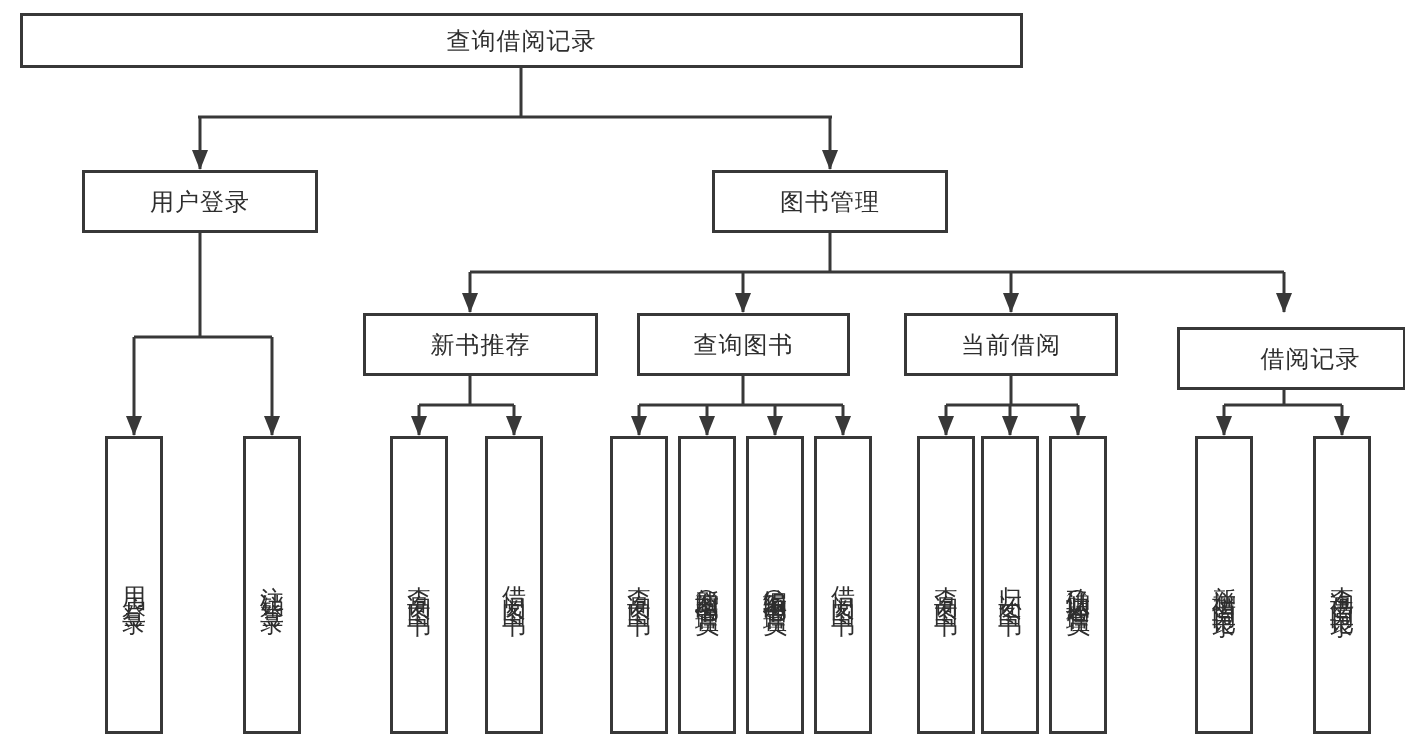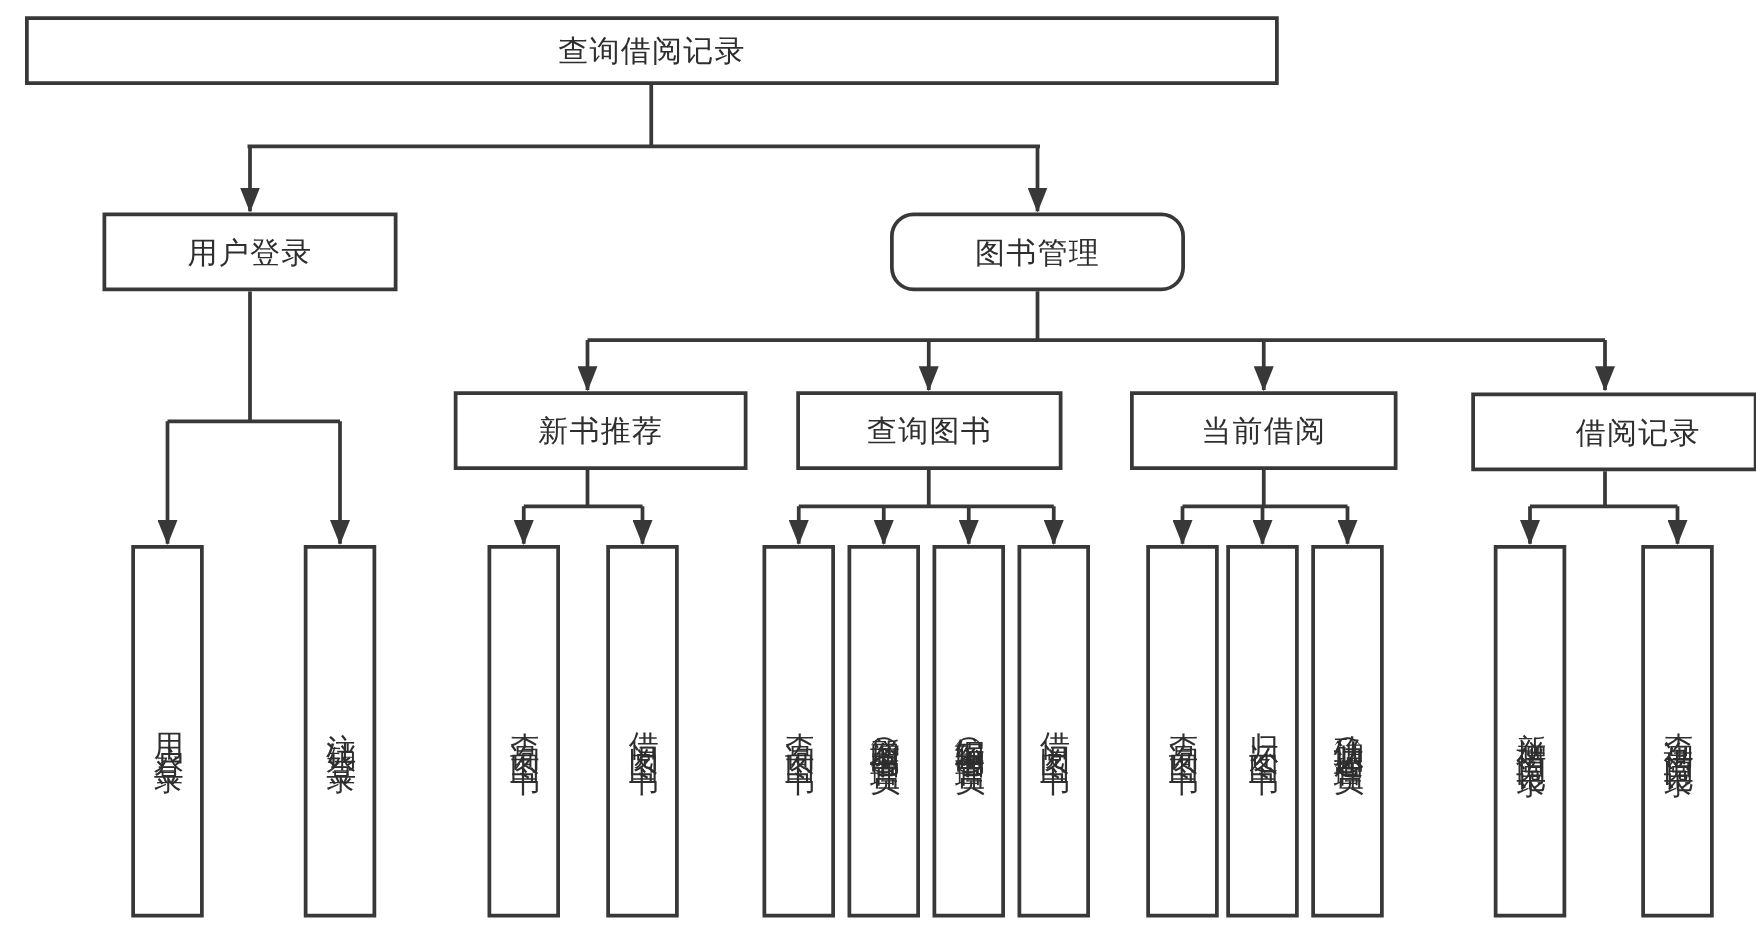--- a/index.html
+++ b/index.html
@@ -37,25 +37,25 @@
     line-height:1;
     font-size:24px;
     white-space:nowrap;
   }
   .ls-wide{letter-spacing:9px;}
   .ls-mid{letter-spacing:6px;}
   .ls-tight{letter-spacing:3.5px;}
   
   #n-root   {left:20px;  top:13px;  width:1003px; height:55px;}
   #n-login  {left:82px;  top:170px; width:236px;  height:63px;}
-  #n-mgmt   {left:712px; top:170px; width:236px;  height:63px;border-radius:19px;}
+  #n-mgmt   {left:712px; top:170px; width:236px;  height:63px;}
   #n-newbook{left:363px; top:313px; width:235px;  height:63px;}
   #n-borrow {left:637px; top:313px; width:213px;  height:63px;}
   #n-current{left:904px; top:313px; width:214px;  height:63px;}
-  #n-records{left:1177px;top:314px; width:229px;  height:63px;padding-left:38px;}
+  #n-records{left:1177px;top:327px; width:229px;  height:63px;padding-left:38px;}
   #l-a1{left:105px;}  #l-a2{left:243px;}
   #l-b1{left:390px;}  #l-b2{left:485px;}
   #l-c1{left:610px;}  #l-c2{left:678px;} #l-c3{left:746px;} #l-c4{left:814px;}
   #l-d1{left:917px;}  #l-d2{left:981px;} #l-d3{left:1049px;}
   #l-e1{left:1195px;} #l-e2{left:1313px;}
   .watermark{
     position:absolute;
     left:1183px;top:717px;
     font-size:20px;
     color:var(--wm);

